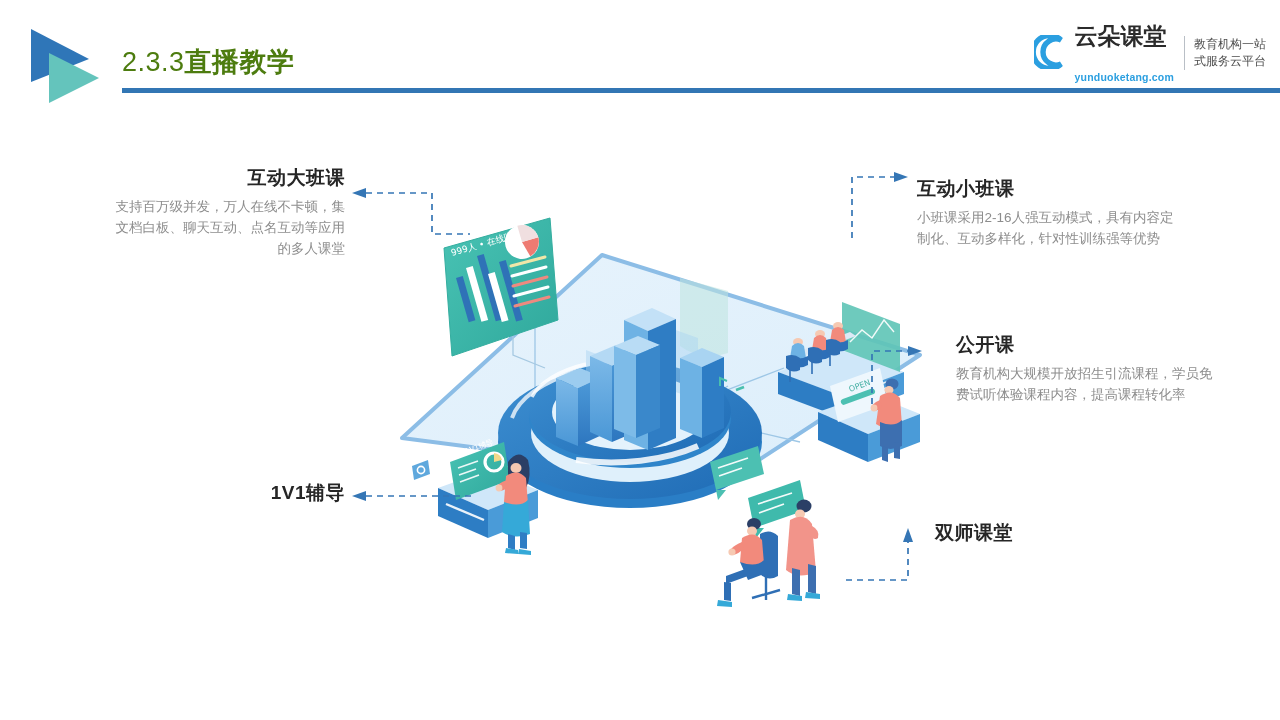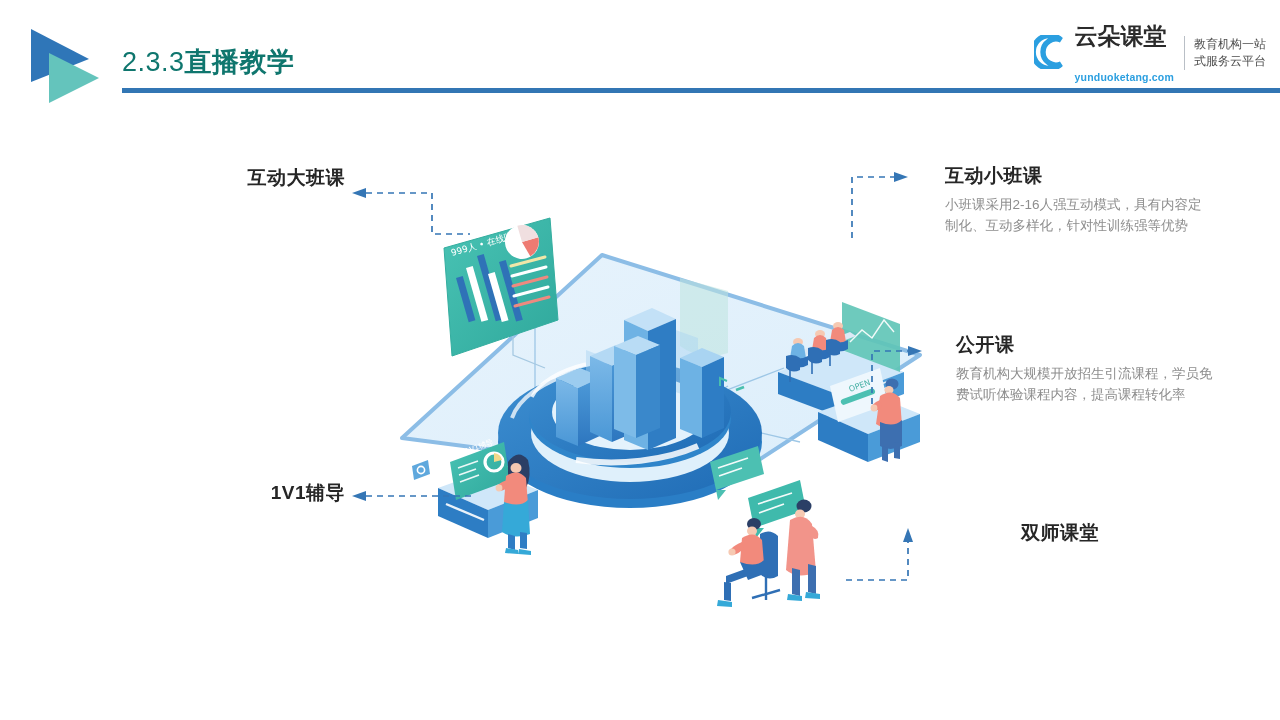--- a/index.html
+++ b/index.html
@@ -25,21 +25,21 @@
     position: absolute;
     left: 27px; top: 27px;
     width: 76px; height: 78px;
   }
   #title-wrap {
     position: absolute;
     left: 122px; top: 44px;
   }
   #page-title {
     font-size: 27px;
-    color: #0f766e;
+    color: #4d7c0f;
     letter-spacing: .5px;
     white-space: nowrap;
   }
   #page-title .num {
     font-weight: 400;
   }
   #page-title .cn {
     font-weight: bold;
   }
   #title-rule {
@@ -111,23 +111,23 @@
     font-size: 13.5px;
     color: #8d8d8d;
     line-height: 21px;
     margin-top: 6px;
   }
   .callout.align-right { text-align: right; }
   .callout.align-left  { text-align: left; }
 
   #callout-big     { left: 110px;  top: 166px; width: 235px; }
   #callout-1v1     { left: 110px;  top: 481px; width: 235px; }
-  #callout-small   { left: 917px;  top: 164px; width: 262px; margin-left: 28px; }
+  #callout-small   { left: 917px;  top: 177px; width: 262px; }
   #callout-open    { left: 956px;  top: 333px; width: 262px; }
-  #callout-dual    { left: 935px;  top: 521px; width: 250px; text-align: center; }
+  #callout-dual    { left: 935px;  top: 521px; width: 250px; }
 
   
   #connectors {
     position: absolute;
     left: 0; top: 0;
     width: 1280px; height: 720px;
     pointer-events: none;
   }
 
   
@@ -165,20 +165,21 @@
     <div id="brand-divider"></div>
     <div id="brand-tag">
       <div>教育机构一站</div>
       <div>式服务云平台</div>
     </div>
   </div>
 </div>
 
 <div class="callout align-right" id="callout-big">
   <div class="c-title">互动大班课</div>
+  <div class="c-body">支持百万级并发，万人在线不卡顿，集文档白板、聊天互动、点名互动等应用的多人课堂</div>
 </div>
 
 <div class="callout align-right" id="callout-1v1">
   <div class="c-title">1V1辅导</div>
 </div>
 
 <div class="callout align-left" id="callout-small">
   <div class="c-title">互动小班课</div>
   <div class="c-body">小班课采用2-16人强互动模式，具有内容定制化、互动多样化，针对性训练强等优势</div>
 </div>

